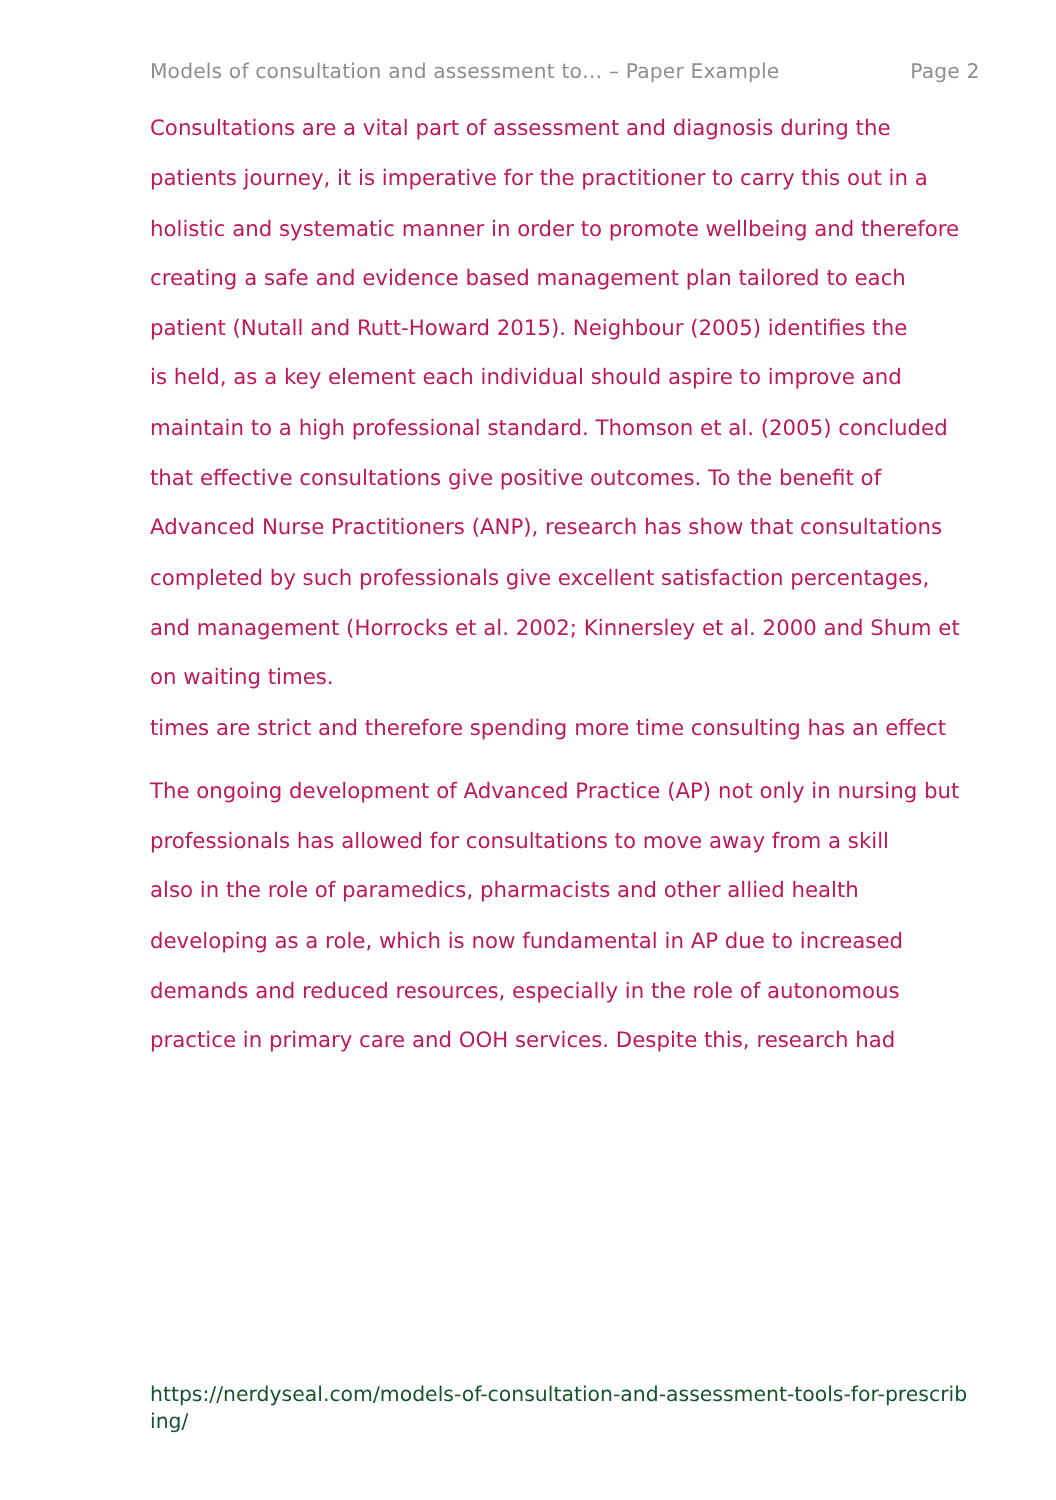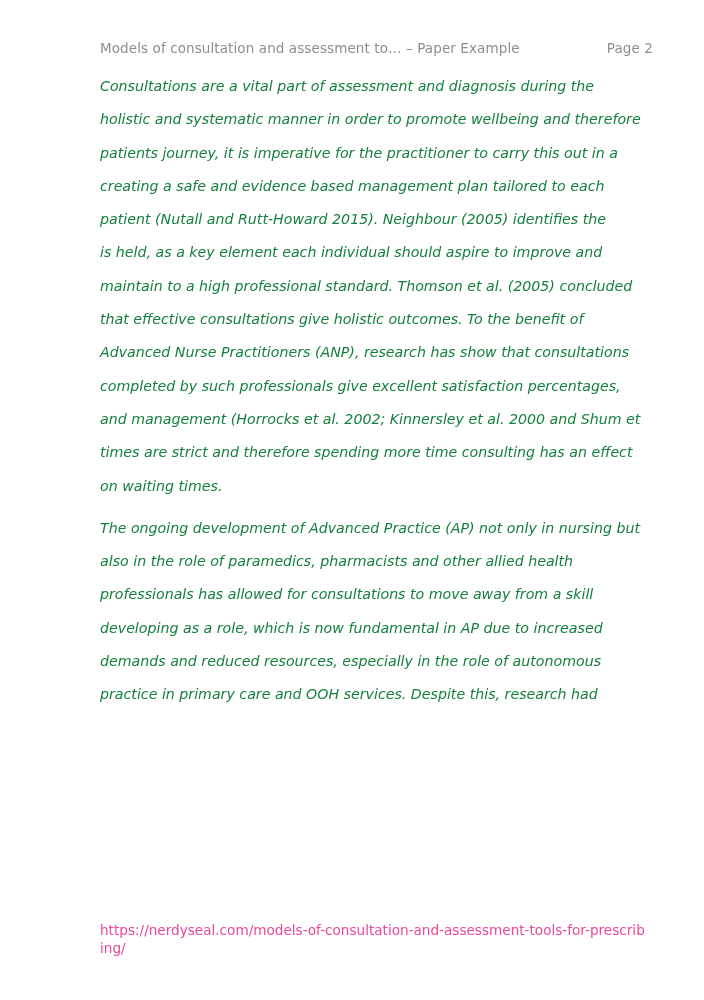--- a/index.html
+++ b/index.html
@@ -43,70 +43,69 @@
     padding-left: 20px;
   }
   .body-area {
     position: absolute;
     left: 100px;
     top: 70px;
     width: 550px;
   }
   .para {
     margin: 0 0 9px 0;
-    color: #15803d;
+    color: #be185d;
     font-size: 14.2px;
     line-height: 33.3px;
-    font-style: italic;
   }
   .para .ln {
     display: block;
     white-space: nowrap;
   }
   .footer-url {
     position: absolute;
     left: 100px;
     top: 922px;
     width: 545px;
-    color: #ec4899;
+    color: #14532d;
     font-size: 13.6px;
     line-height: 17.5px;
     word-break: break-all;
   }
 </style>
 </head>
 <body>
 
 <div class="page">
 
   <div class="running-head">
     <div class="running-head-title">Models of consultation and assessment to… – Paper Example</div>
     <div class="running-head-page">Page 2</div>
   </div>
 
   <div class="body-area">
       <p class="para">
         <span class="ln">Consultations are a vital part of assessment and diagnosis during the</span>
+        <span class="ln">patients journey, it is imperative for the practitioner to carry this out in a</span>
         <span class="ln">holistic and systematic manner in order to promote wellbeing and therefore</span>
-        <span class="ln">patients journey, it is imperative for the practitioner to carry this out in a</span>
         <span class="ln">creating a safe and evidence based management plan tailored to each</span>
         <span class="ln">patient (Nutall and Rutt-Howard 2015). Neighbour (2005) identifies the</span>
         <span class="ln">is held, as a key element each individual should aspire to improve and</span>
         <span class="ln">maintain to a high professional standard. Thomson et al. (2005) concluded</span>
-        <span class="ln">that effective consultations give holistic outcomes. To the benefit of</span>
+        <span class="ln">that effective consultations give positive outcomes. To the benefit of</span>
         <span class="ln">Advanced Nurse Practitioners (ANP), research has show that consultations</span>
         <span class="ln">completed by such professionals give excellent satisfaction percentages,</span>
         <span class="ln">and management (Horrocks et al. 2002; Kinnersley et al. 2000 and Shum et</span>
+        <span class="ln">on waiting times.</span>
         <span class="ln">times are strict and therefore spending more time consulting has an effect</span>
-        <span class="ln">on waiting times.</span>
       </p>
       <p class="para">
         <span class="ln">The ongoing development of Advanced Practice (AP) not only in nursing but</span>
+        <span class="ln">professionals has allowed for consultations to move away from a skill</span>
         <span class="ln">also in the role of paramedics, pharmacists and other allied health</span>
-        <span class="ln">professionals has allowed for consultations to move away from a skill</span>
         <span class="ln">developing as a role, which is now fundamental in AP due to increased</span>
         <span class="ln">demands and reduced resources, especially in the role of autonomous</span>
         <span class="ln">practice in primary care and OOH services. Despite this, research had</span>
       </p>
     </div>
 
   <div class="footer-url">https://nerdyseal.com/models-of-consultation-and-assessment-tools-for-prescribing/</div>
 
 </div>
 

